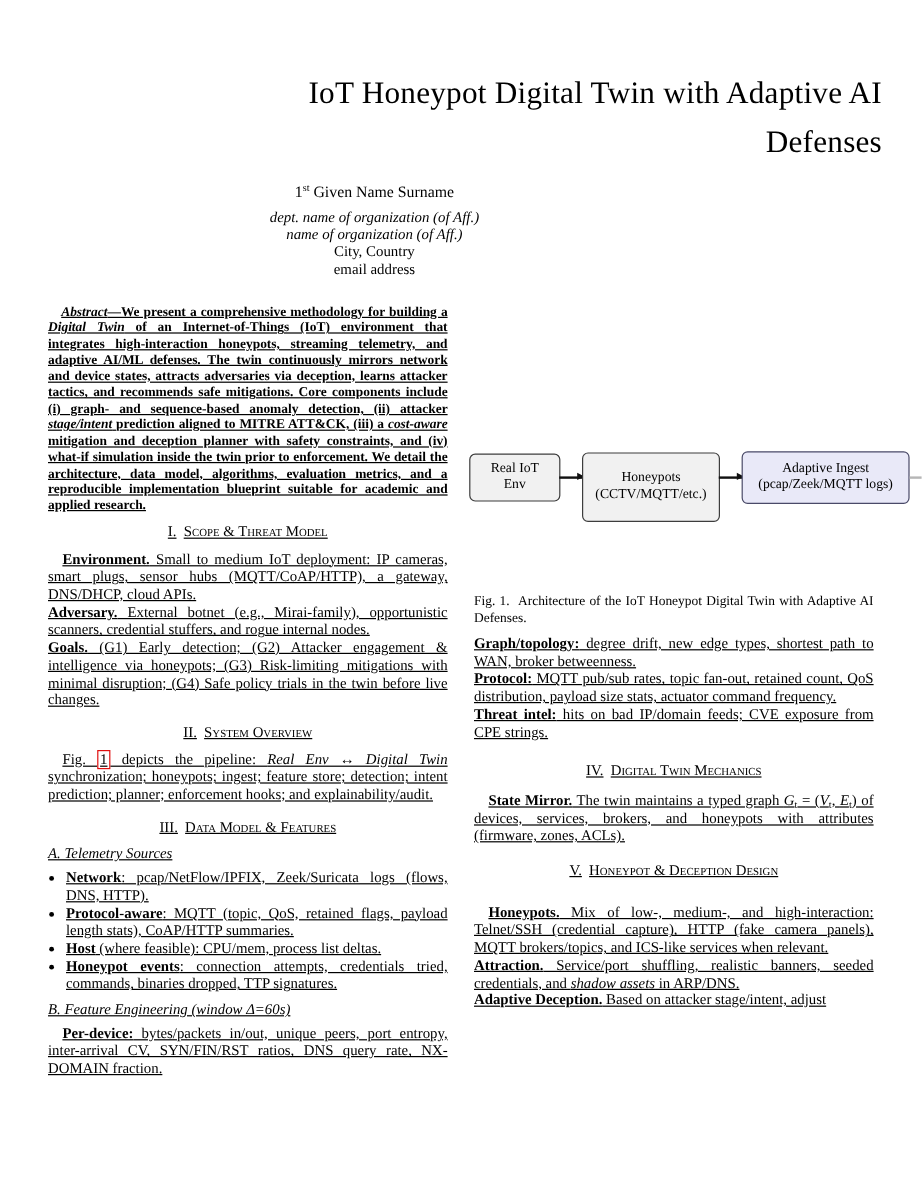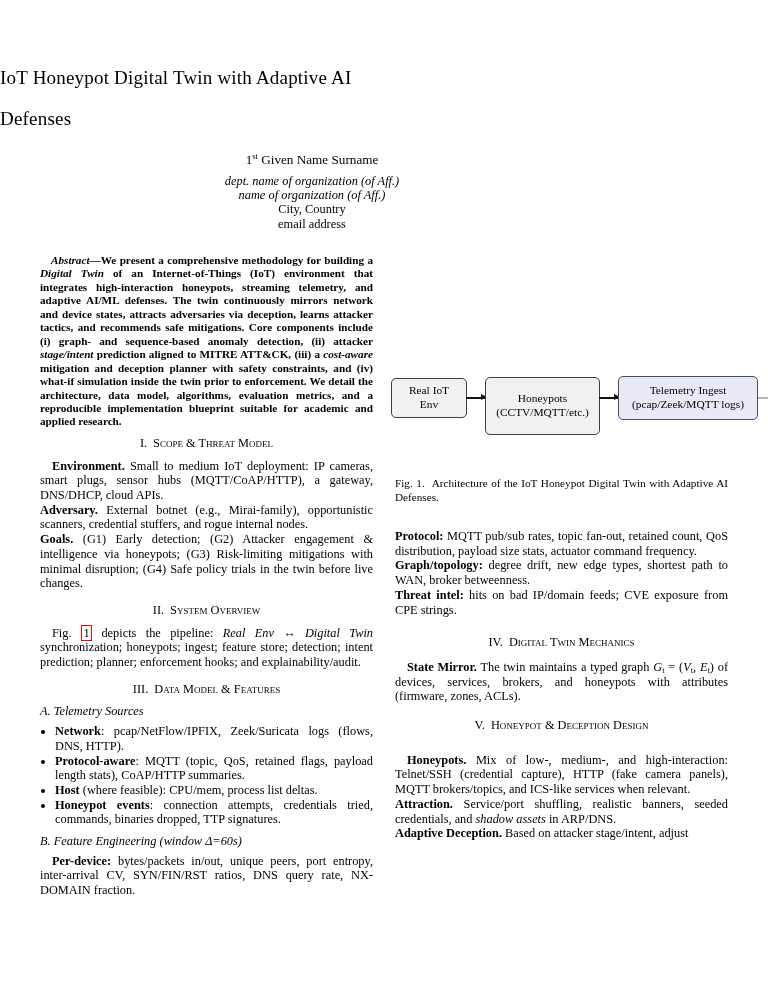--- a/index.html
+++ b/index.html
@@ -4,29 +4,29 @@
 <style>
   html,body{margin:0;padding:0;}
   body{
     width:768px;height:994px;position:relative;overflow:hidden;
     background:#ffffff;color:#000;
     font-family:"Liberation Serif","DejaVu Serif",serif;
   }
   .page{position:absolute;inset:0;}
   .title{
     position:absolute;top:57px;left:0;width:735px;margin:0;
-    font-weight:400;font-size:19px;line-height:41px;text-align:left;letter-spacing:.2px;
+    font-weight:400;font-size:26px;line-height:41px;text-align:right;letter-spacing:.2px;
   }
   .authors{position:absolute;top:149px;left:0;width:624px;text-align:center;
     font-size:12.4px;line-height:14.3px;}
   .aname{font-size:13.2px;margin-bottom:6px;}
   .aname sup{font-size:8.5px;}
   .it{font-style:italic;}
 
-  .col{position:absolute;width:333px;font-size:12.35px;line-height:14.7px;text-align:justify;}
+  .col{position:absolute;width:333px;font-size:12.35px;line-height:14.7px;text-align:justify;text-decoration:underline;}
   .col.left{left:40px;top:254px;}
   .col.right{left:395px;top:529px;}
   p{margin:0;}
   .ind{text-indent:12px;}
   .b{font-weight:700;}
   .i{font-style:italic;}
   .bi{font-weight:700;font-style:italic;}
   .abstract{font-weight:700;font-size:11.2px;line-height:13.45px;text-indent:11px;}
 
   .sec{margin:12px 0 8px;font-size:12.35px;font-weight:400;text-align:center;}
@@ -50,21 +50,21 @@
   .fb1{left:0;top:3px;width:76px;height:40px;}
   .fb2{left:94px;top:2px;width:115px;height:58px;}
   .fb3{left:227px;top:1px;width:140px;height:44px;border-color:#4a4a68;}
   .arr{position:absolute;top:22.4px;height:1.2px;background:#111;}
   .ar1{left:75px;width:20px;}
   .ar2{left:208px;width:20px;}
   .arr::after{content:"";position:absolute;right:-1px;top:-3.4px;width:0;height:0;
       border-left:6px solid #111;border-top:3.9px solid transparent;border-bottom:3.9px solid transparent;}
   .tail{position:absolute;left:367px;width:10px;top:22.4px;height:1.2px;background:#b6b6b6;}
 
-  .caption{position:absolute;left:395px;top:477px;width:333px;
+  .caption{position:absolute;left:395px;top:495px;width:333px;
       font-size:11.2px;line-height:13.6px;text-align:justify;}
   .cap-label{margin-right:7px;}
 
   sub{font-size:8.5px;line-height:0;vertical-align:-2px;}
   .mi{font-style:italic;}
 </style>
 </head>
 <body>
 
 <div class="page">
@@ -117,32 +117,32 @@
         <span>Real IoT</span>
         <span>Env</span>
       </div>
     <div class="arr ar1"></div>
     <div class="fbox fb2" style="background: rgb(241, 241, 241);">
         <span>Honeypots</span>
         <span>(CCTV/MQTT/etc.)</span>
       </div>
     <div class="arr ar2"></div>
     <div class="fbox fb3" style="background: rgb(233, 233, 248);">
-        <span>Telemetry Ingest</span>
+        <span>Adaptive Ingest</span>
         <span>(pcap/Zeek/MQTT logs)</span>
       </div>
     <div class="tail"></div>
   </div>
 
   <div class="caption"><span class="cap-label">Fig. 1.</span><span>Architecture of the IoT Honeypot Digital Twin with Adaptive AI Defenses.</span></div>
 
   <div class="col right">
 
+    <p><span class="b">Graph/topology:</span><span> degree drift, new edge types, shortest path to WAN, broker betweenness.</span></p>
     <p><span class="b">Protocol:</span><span> MQTT pub/sub rates, topic fan-out, retained count, QoS distribution, payload size stats, actuator command frequency.</span></p>
-    <p><span class="b">Graph/topology:</span><span> degree drift, new edge types, shortest path to WAN, broker betweenness.</span></p>
     <p><span class="b">Threat intel:</span><span> hits on bad IP/domain feeds; CVE exposure from CPE strings.</span></p>
 
     <h3 class="sec gap-lg"><span class="secnum">IV.</span><span class="sectitle">Digital Twin Mechanics</span></h3>
 
     <p class="ind"><span class="b">State Mirror.</span><span> The twin maintains a typed graph </span><span class="mi">G</span><sub>t</sub><span> = (</span><span class="mi">V</span><sub>t</sub><span>, </span><span class="mi">E</span><sub>t</sub><span>) of devices, services, brokers, and honeypots with attributes (firmware, zones, ACLs).</span></p>
 
 
     <h3 class="sec gap-md"><span class="secnum">V.</span><span class="sectitle">Honeypot &amp; Deception Design</span></h3>
 
     <p class="ind"><span class="b">Honeypots.</span><span> Mix of low-, medium-, and high-interaction: Telnet/SSH (credential capture), HTTP (fake camera panels), MQTT brokers/topics, and ICS-like services when relevant.</span></p>

